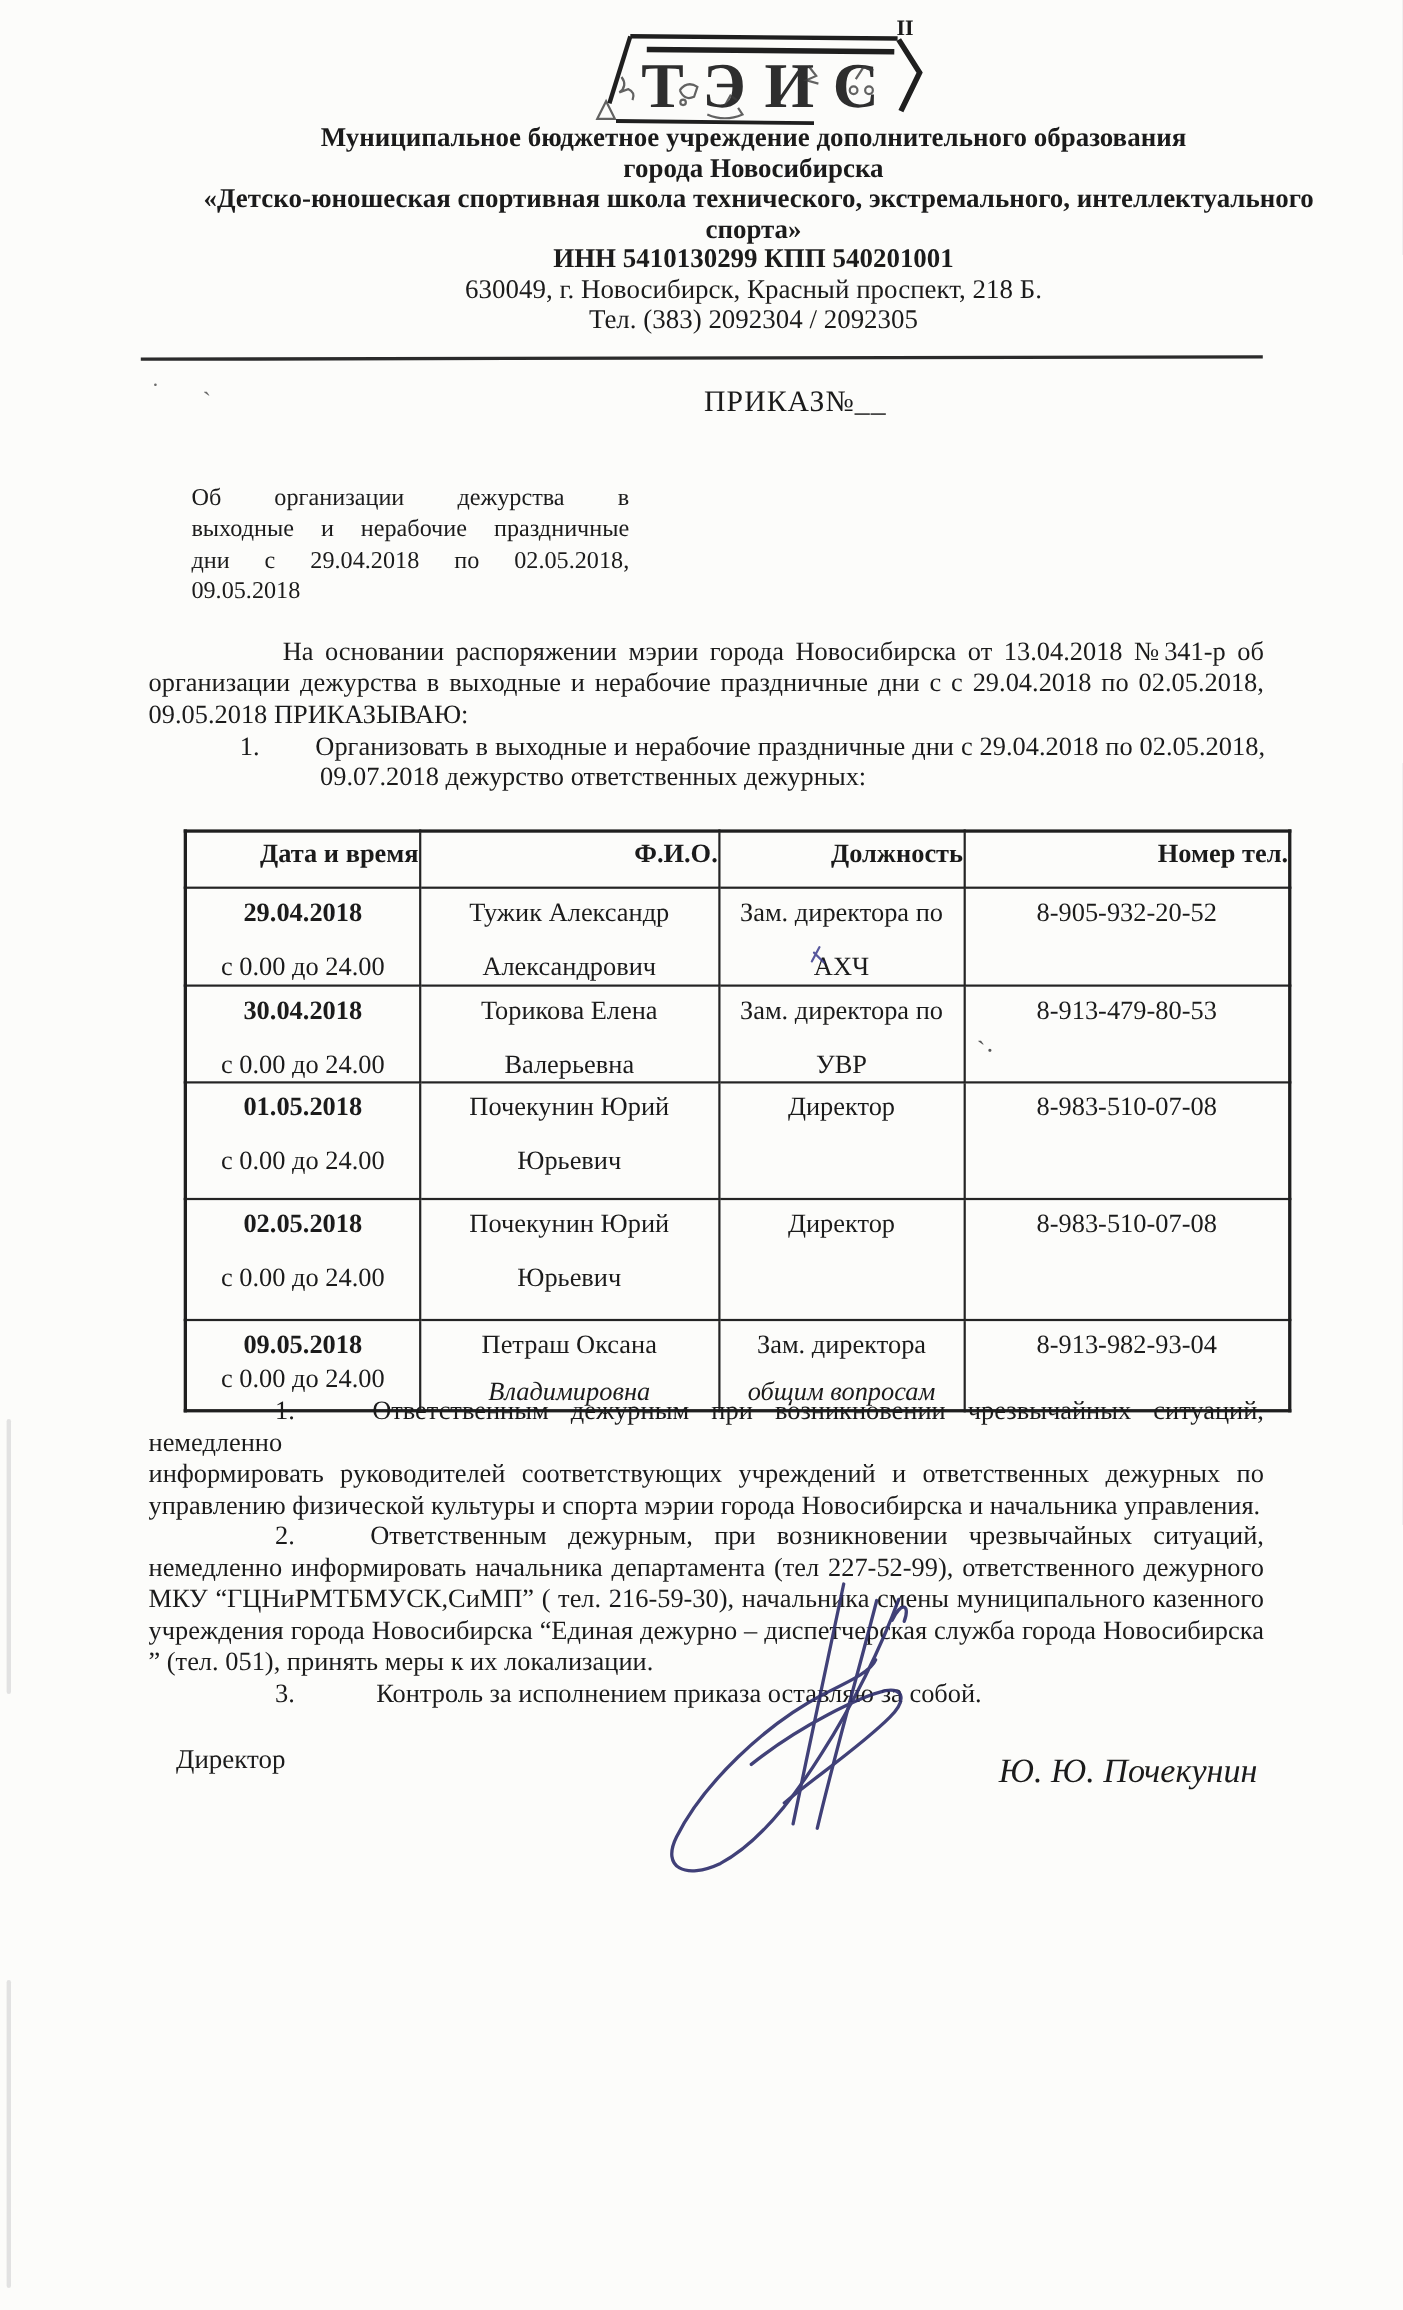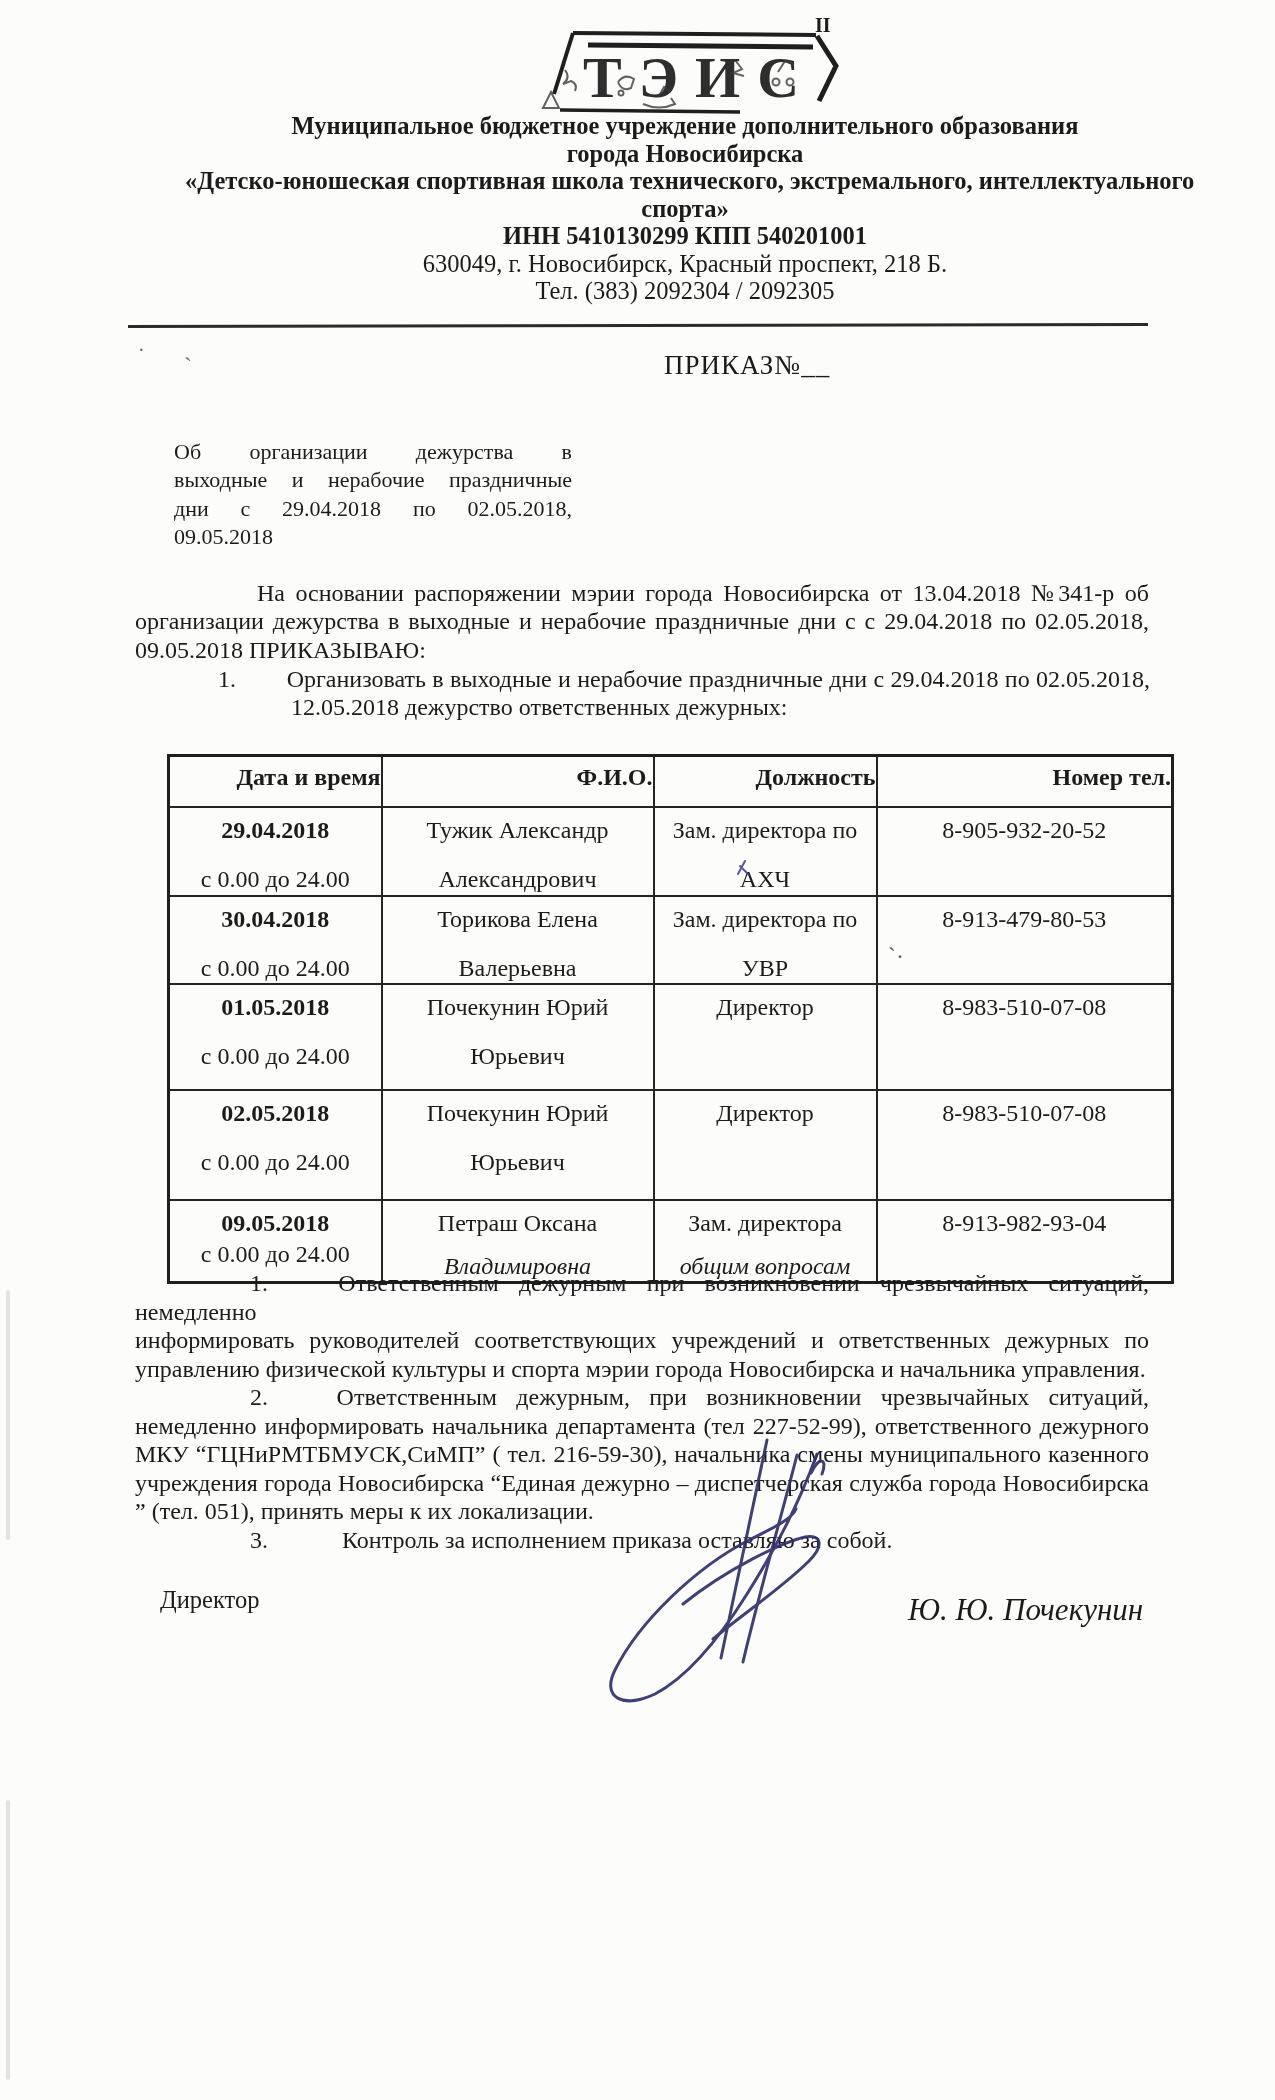--- a/index.html
+++ b/index.html
@@ -21,21 +21,21 @@
   }
   .org-header .line{white-space:nowrap;}
   .org-header .b{font-weight:700;}
   
   .divider{
     position:absolute;left:128px;top:324px;width:1020px;height:3px;
     background:#2b2b2b;transform:rotate(-0.12deg);
   }
   
   .order-title{
-    position:absolute;left:664px;top:350px;
+    position:absolute;left:640px;top:350px;
     font-size:27px;letter-spacing:1px;white-space:nowrap;
   }
   
   .subject{
     position:absolute;left:174px;top:438px;width:398px;
     font-size:22px;line-height:28.4px;
   }
   
   .jl{text-align:justify;text-align-last:justify;}
   .ll{text-align:left;}
@@ -154,21 +154,21 @@
     <div class="jl">организации дежурства в выходные и нерабочие праздничные дни с с 29.04.2018 по 02.05.2018,</div>
     <div class="ll">09.05.2018 ПРИКАЗЫВАЮ:</div>
   </div>
 
   <div class="item1">
     <div class="jl">
       <span>1.</span>
       <span class="ngap"></span>
       <span>Организовать в выходные и нерабочие праздничные дни с 29.04.2018 по 02.05.2018,</span>
     </div>
-    <div class="ll cont">12.05.2018 дежурство ответственных дежурных:</div>
+    <div class="ll cont">09.07.2018 дежурство ответственных дежурных:</div>
   </div>
 
   <div class="tbl-wrap">
     <table class="duty">
       <colgroup>
           <col class="c1">
           <col class="c2">
           <col class="c3">
           <col class="c4">
         </colgroup>

